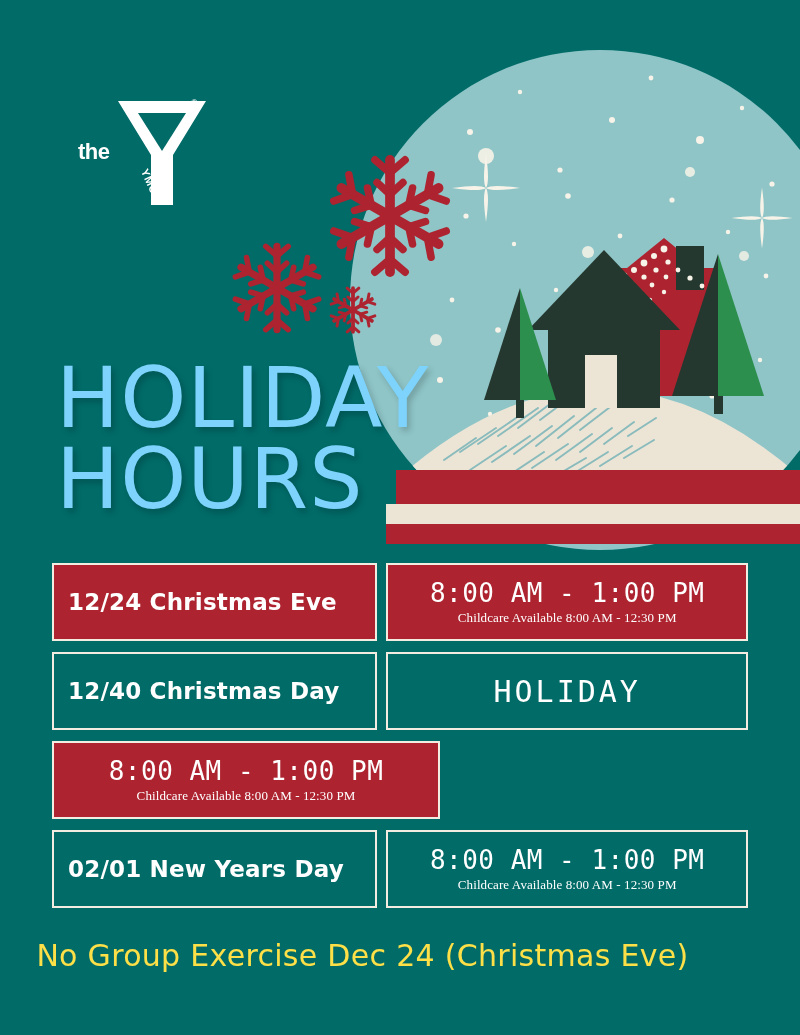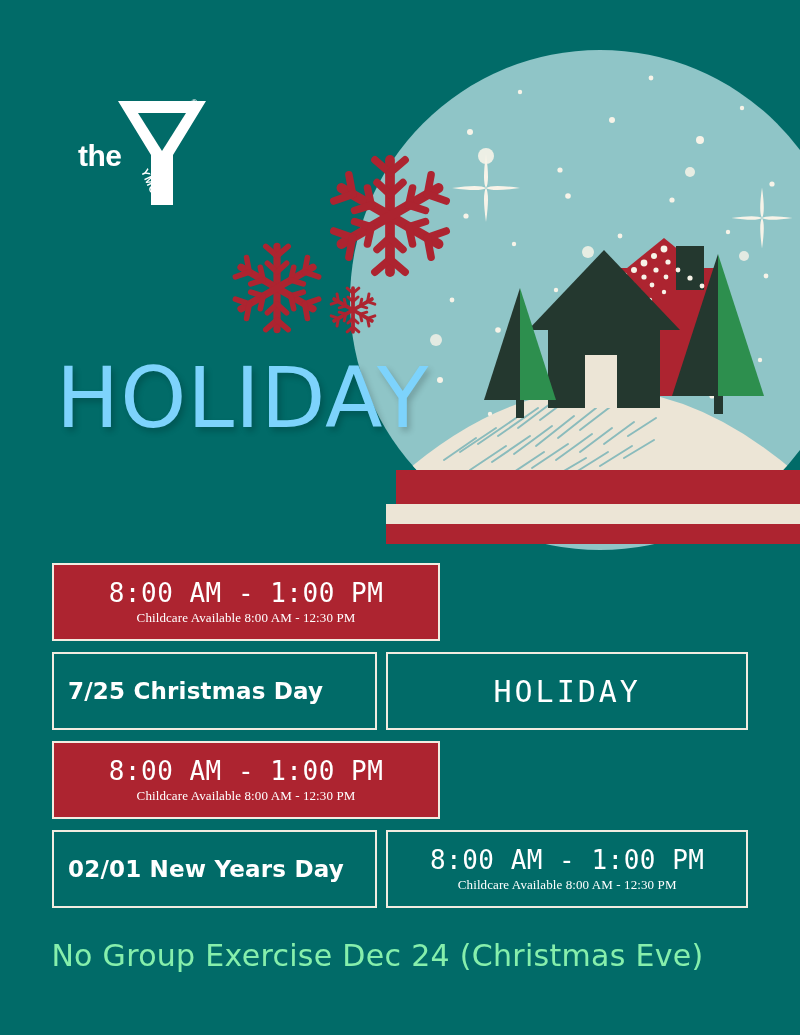--- a/index.html
+++ b/index.html
@@ -34,21 +34,21 @@
     left: 78px;
     top: 95px;
     width: 135px;
     height: 115px;
   }
   #logo-the {
     position: absolute;
     left: 0px;
     top: 46px;
     color: #ffffff;
-    font-size: 30px;
+    font-size: 22px;
     font-weight: bold;
     letter-spacing: -0.5px;
     line-height: 1;
   }
   #logo-y { position: absolute; left: 38px; top: 0px; }
   #logo-reg {
     position: absolute;
     left: 113px;
     top: 4px;
     color: #ffffff;
@@ -137,26 +137,25 @@
     white-space: nowrap;
   }
 
   
   #footer-note {
     position: absolute;
     left: 0;
     top: 938px;
     width: 725px;
     text-align: center;
-    color: #86efac;
+    color: #fde047;
     font-family: "DejaVu Sans", sans-serif;
     font-size: 30px;
     letter-spacing: 0.3px;
     white-space: nowrap;
-    margin-left: 15px;
   }
 </style>
 </head>
 <body>
 
 <div id="flyer">
 
   <svg id="globe-scene" viewBox="0 0 800 560" width="800" height="560">
     <defs>
       <clipPath id="globeClip">
@@ -348,49 +347,53 @@
     <svg id="logo-y" width="92" height="115" viewBox="0 0 92 115">
       <path d="M2 6 L90 6 L57 60 L57 110 L35 110 L35 60 Z" fill="#ffffff"></path>
       <path d="M22 18 L70 18 L46 56 Z" fill="#016b68"></path>
     </svg>
     <span id="logo-reg">®</span>
     <span id="logo-ymca">YMCA</span>
   </div>
 
   <div id="headline">
     <div>HOLIDAY</div>
+    <div>HOURS</div>
   </div>
 
   <div id="hours-table">
+
+    <div class="hours-row">
+      <div class="cell day filled">
+        <span class="day-label">12/24 Christmas Eve</span>
+      </div>
+      <div class="cell hrs filled">
+        <span class="hours-main">8:00 AM - 1:00 PM</span>
+        <span class="hours-note">Childcare Available 8:00 AM - 12:30 PM</span>
+      </div>
+    </div>
+
+    <div class="hours-row">
+      <div class="cell day plain">
+        <span class="day-label">12/40 Christmas Day</span>
+      </div>
+      <div class="cell hrs plain">
+        <span class="hours-main closed">HOLIDAY</span>
+      </div>
+    </div>
 
     <div class="hours-row">
       <div class="cell hrs filled">
         <span class="hours-main">8:00 AM - 1:00 PM</span>
         <span class="hours-note">Childcare Available 8:00 AM - 12:30 PM</span>
       </div>
     </div>
 
     <div class="hours-row">
       <div class="cell day plain">
-        <span class="day-label">7/25 Christmas Day</span>
-      </div>
-      <div class="cell hrs plain">
-        <span class="hours-main closed">HOLIDAY</span>
-      </div>
-    </div>
-
-    <div class="hours-row">
-      <div class="cell hrs filled">
-        <span class="hours-main">8:00 AM - 1:00 PM</span>
-        <span class="hours-note">Childcare Available 8:00 AM - 12:30 PM</span>
-      </div>
-    </div>
-
-    <div class="hours-row">
-      <div class="cell day plain">
         <span class="day-label">02/01 New Years Day</span>
       </div>
       <div class="cell hrs plain">
         <span class="hours-main">8:00 AM - 1:00 PM</span>
         <span class="hours-note">Childcare Available 8:00 AM - 12:30 PM</span>
       </div>
     </div>
 
   </div>
 

